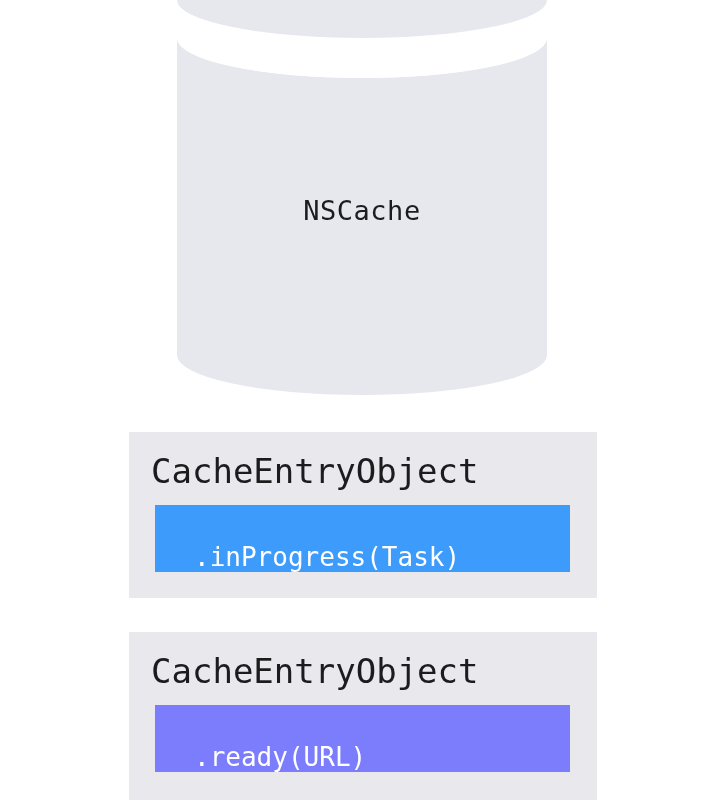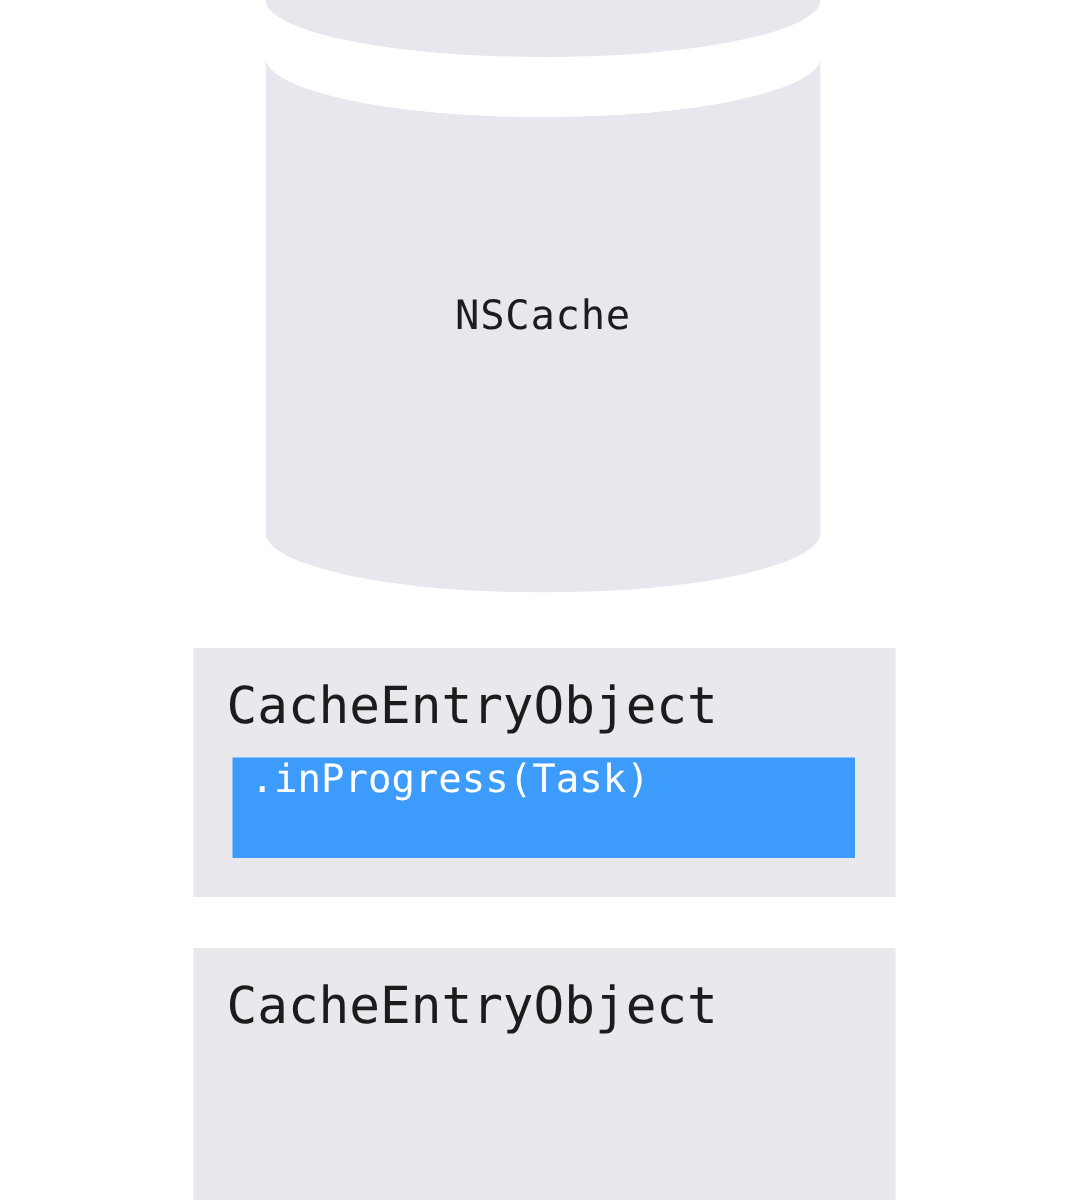--- a/index.html
+++ b/index.html
@@ -73,23 +73,23 @@
     white-space: nowrap;
   }
 
   .card-chip {
     position: absolute;
     left: 26px;
     top: 73px;
     width: 415px;
     height: 67px;
     display: flex;
-    align-items: flex-start;
+    align-items: flex-end;
     box-sizing: border-box;
-    padding-left: 12px;
+    padding-left: 39px;
   }
   .card-chip .chip-text {
     font-size: 26px;
     line-height: 30px;
     color: #ffffff;
     letter-spacing: 0px;
     white-space: nowrap;
   }
 </style>
 </head>
@@ -120,15 +120,18 @@
 
   <div class="card" id="card-0" style="background: rgb(232, 232, 237);">
     <div class="card-title" style="color: rgb(28, 28, 30);">CacheEntryObject</div>
     <div class="card-chip" style="background: rgb(61, 155, 252);">
       <span class="chip-text" style="color: rgb(255, 255, 255);">.inProgress(Task)</span>
     </div>
   </div>
 
   <div class="card" id="card-1" style="background: rgb(232, 232, 237);">
     <div class="card-title" style="color: rgb(28, 28, 30);">CacheEntryObject</div>
+    <div class="card-chip" style="background: rgb(123, 125, 253);">
+      <span class="chip-text" style="color: rgb(255, 255, 255);">.ready(URL)</span>
+    </div>
   </div>
 
 </div>
 
 </body></html>

